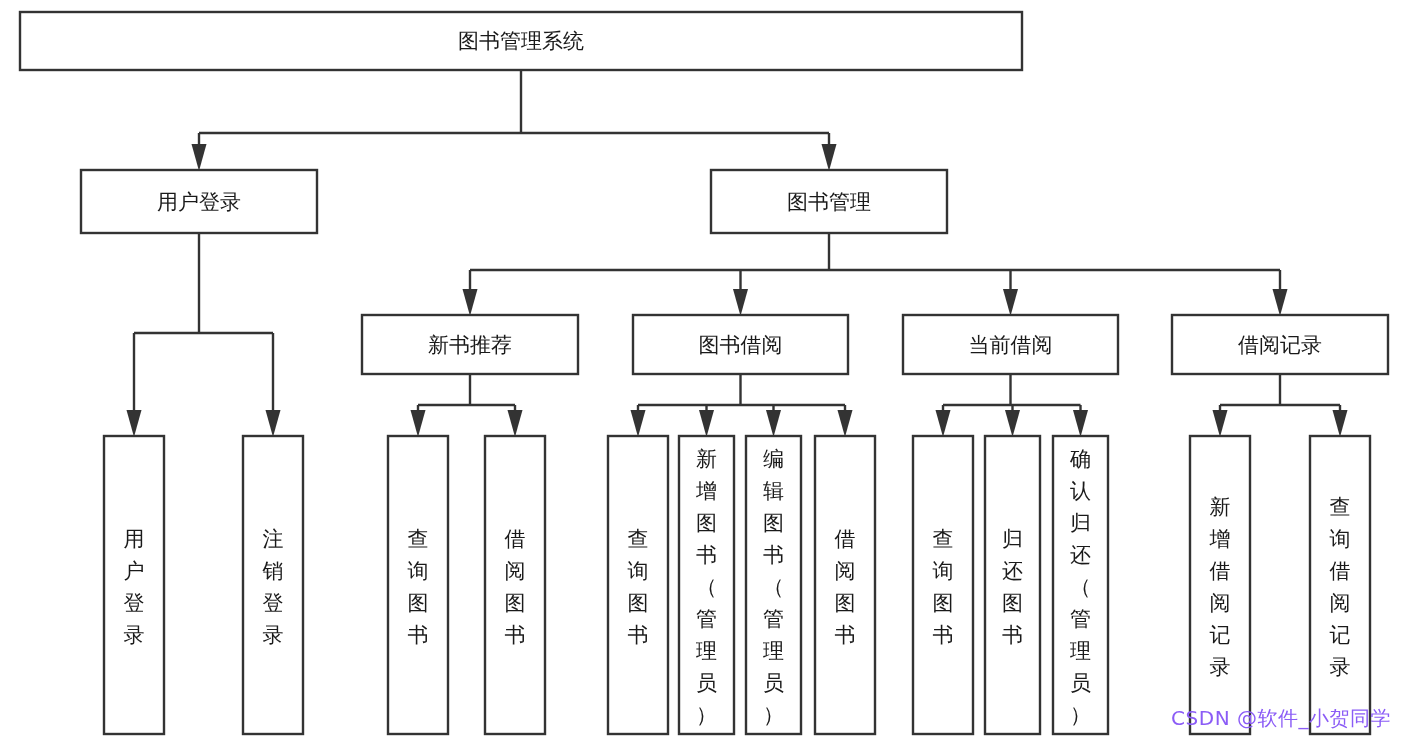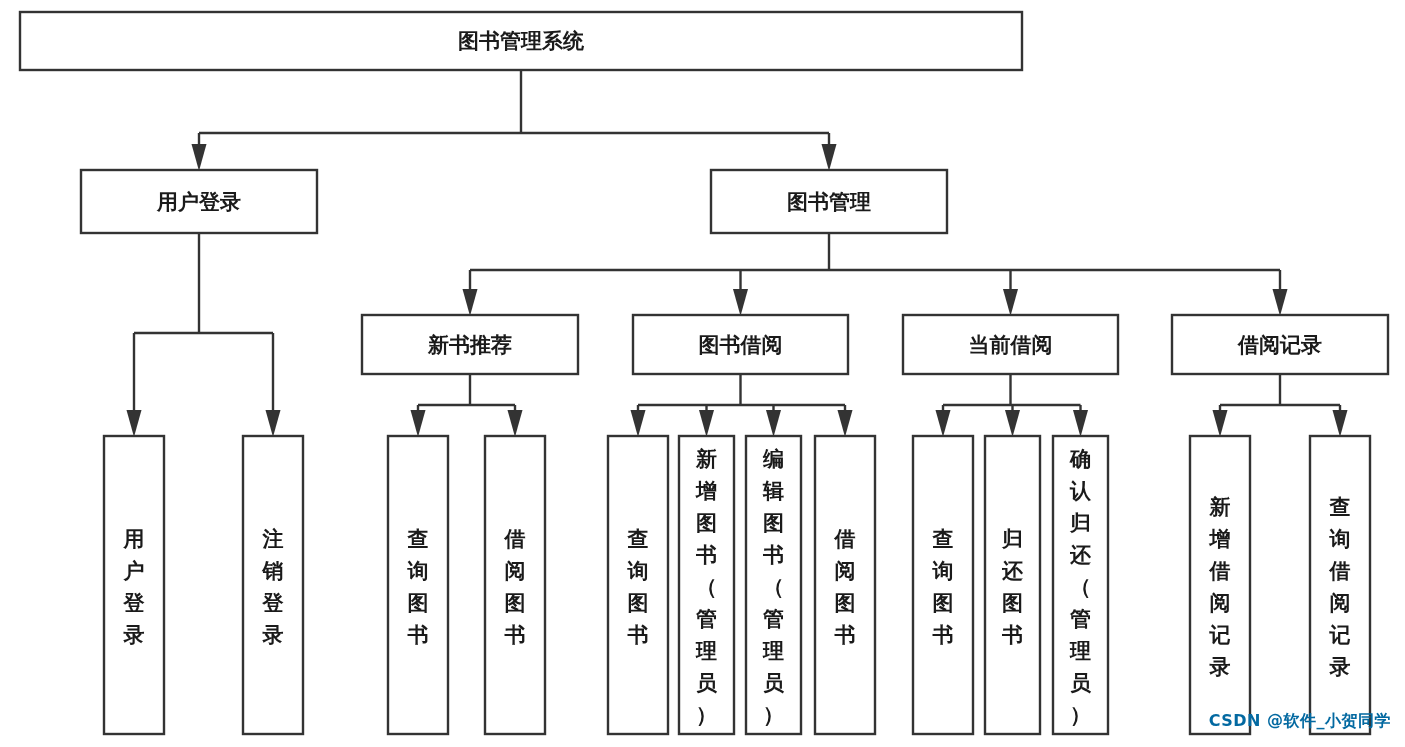--- a/index.html
+++ b/index.html
@@ -12,21 +12,20 @@
     width: 1405px;
     height: 747px;
     font-family: "DejaVu Sans", "Liberation Sans", sans-serif;
     overflow: hidden;
   }
   #diagram-root {
     position: relative;
     width: 1405px;
     height: 740px;
     background: #ffffff;
-    font-weight: bold;
   }
   svg#tree-svg {
     position: absolute;
     left: 0;
     top: 0;
     width: 1405px;
     height: 747px;
   }
   .node-box {
     fill: #ffffff;
@@ -54,22 +53,22 @@
     fill: #1a1a1a;
     font-family: "DejaVu Sans", "Liberation Sans", sans-serif;
     font-size: 21px;
     text-anchor: middle;
   }
   .watermark {
     position: absolute;
     right: 14px;
     bottom: 8px;
     font-family: "DejaVu Sans", "Liberation Sans", sans-serif;
-    font-size: 16px;
-    color: #0369a1;
+    font-size: 20px;
+    color: #8b5cf6;
     letter-spacing: 0.5px;
     white-space: nowrap;
     user-select: none;
   }
 </style>
 </head>
 <body>
 
 <div id="diagram-root">
   <svg id="tree-svg" viewBox="0 0 1405 747">

